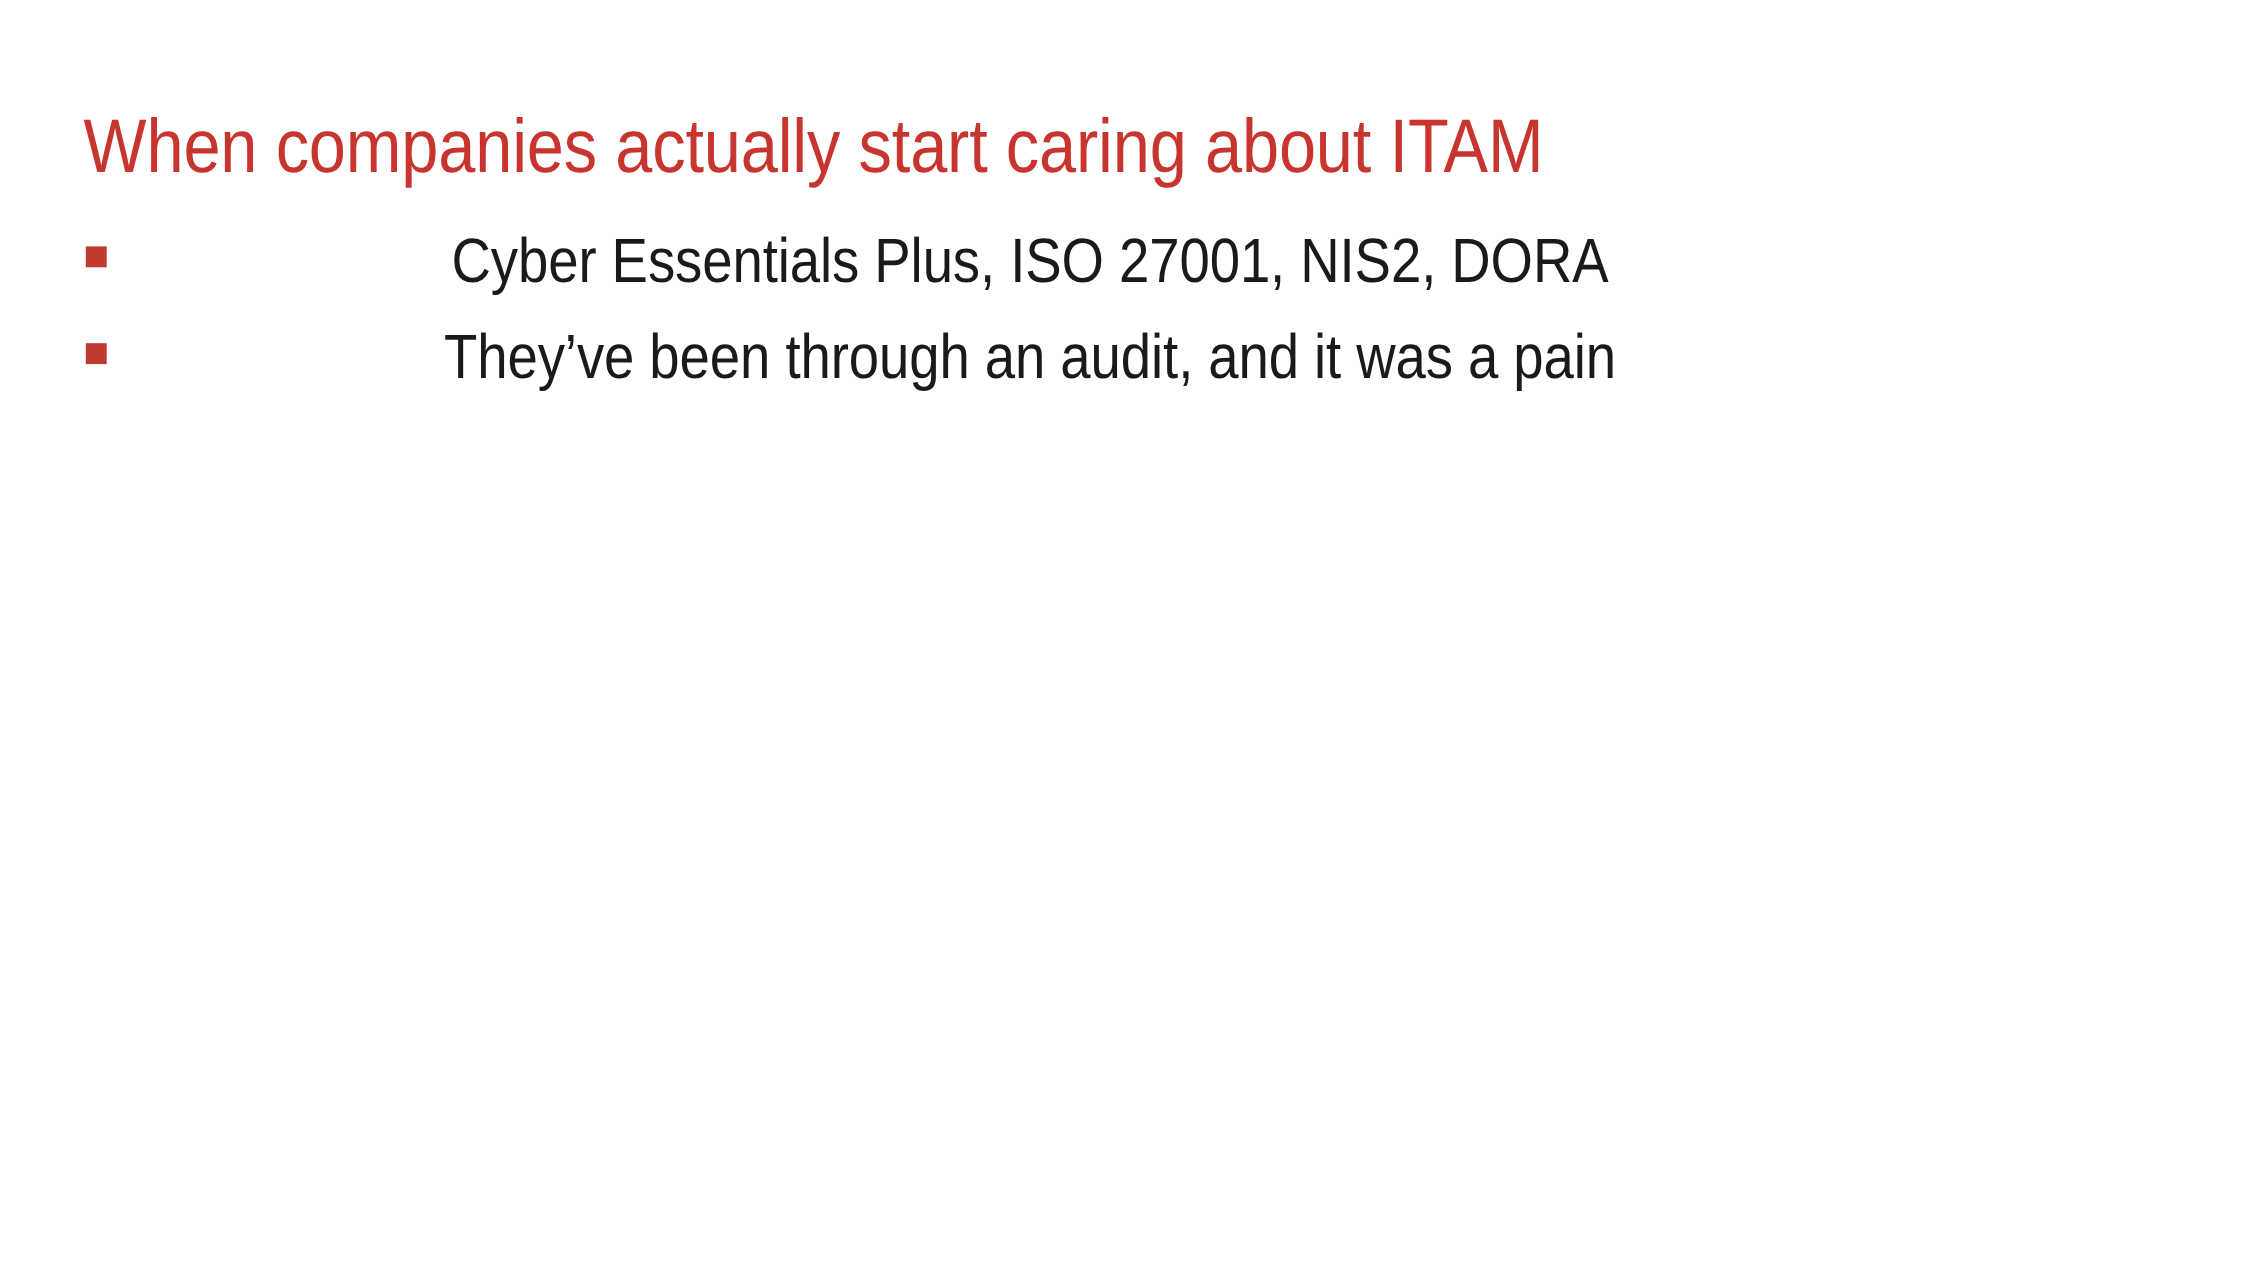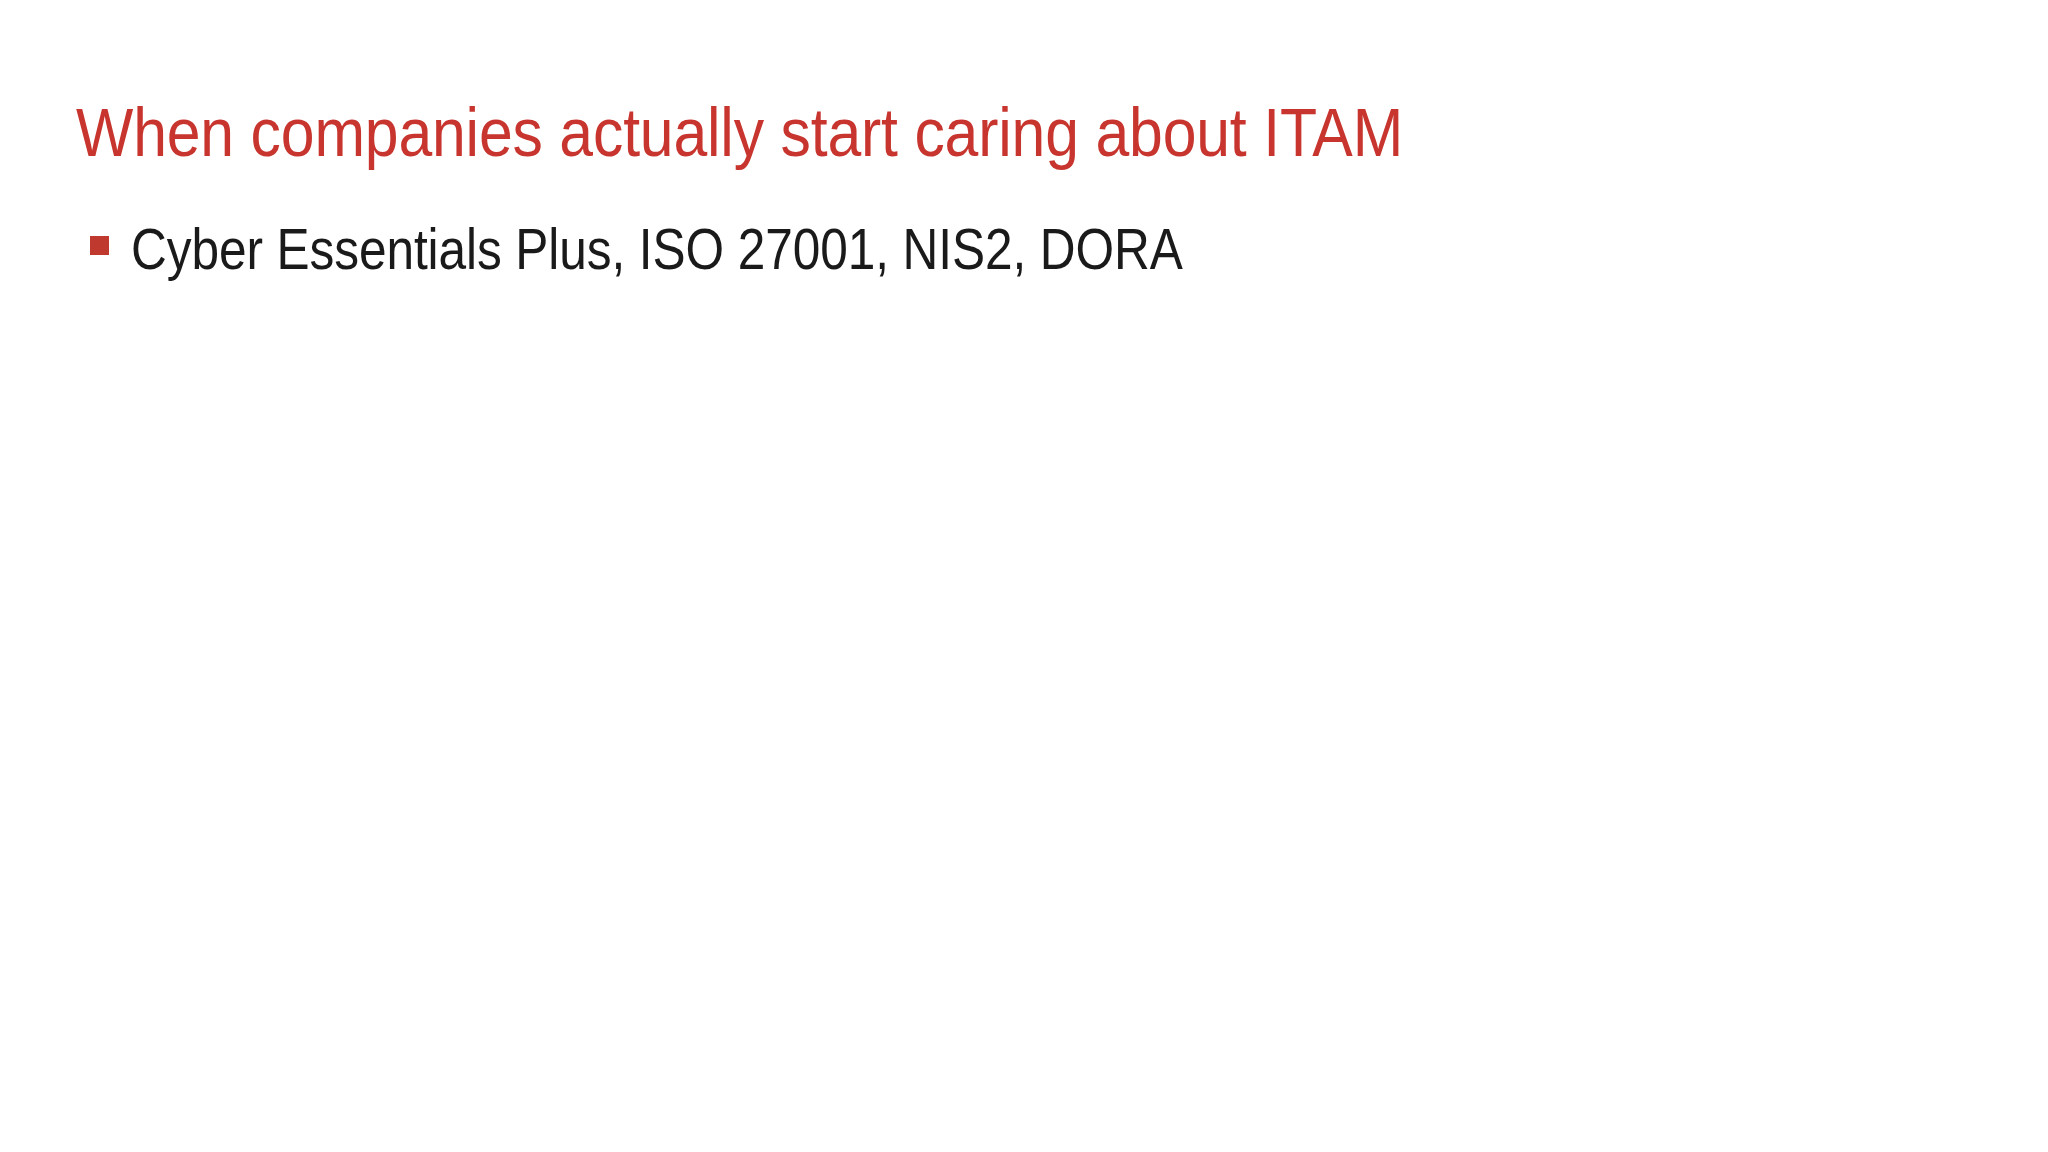--- a/index.html
+++ b/index.html
@@ -49,22 +49,23 @@
     width: 1920px;
     margin: 0;
     padding: 0;
     list-style: none;
   }
 
   .bullet-row {
     display: flex;
     align-items: flex-start;
     height: 88px;
-    margin: 12px;
+    margin: 0;
     padding: 0;
+    text-align: center;
   }
 
   .bullet-marker {
     flex: 0 0 auto;
     width: 19px;
     height: 19px;
     background: #C0392F;
     margin-top: 24px;
     margin-right: 22px;
     display: block;
@@ -92,17 +93,21 @@
 
   <ul id="bullet-list">
 
     <li class="bullet-row">
       <span class="bullet-marker" style="background: rgb(192, 57, 47);"></span>
       <span class="bullet-text" style="color: rgb(26, 26, 26);">Cyber Essentials Plus, ISO 27001, NIS2, DORA</span>
     </li>
 
 
 
+    <li class="bullet-row">
+      <span class="bullet-marker" style="background: rgb(192, 57, 47);"></span>
+      <span class="bullet-text" style="color: rgb(26, 26, 26);">They’ve been through an audit, and it was a pain</span>
+    </li>
 
 
   </ul>
 
 </div>
 
 </body></html>

